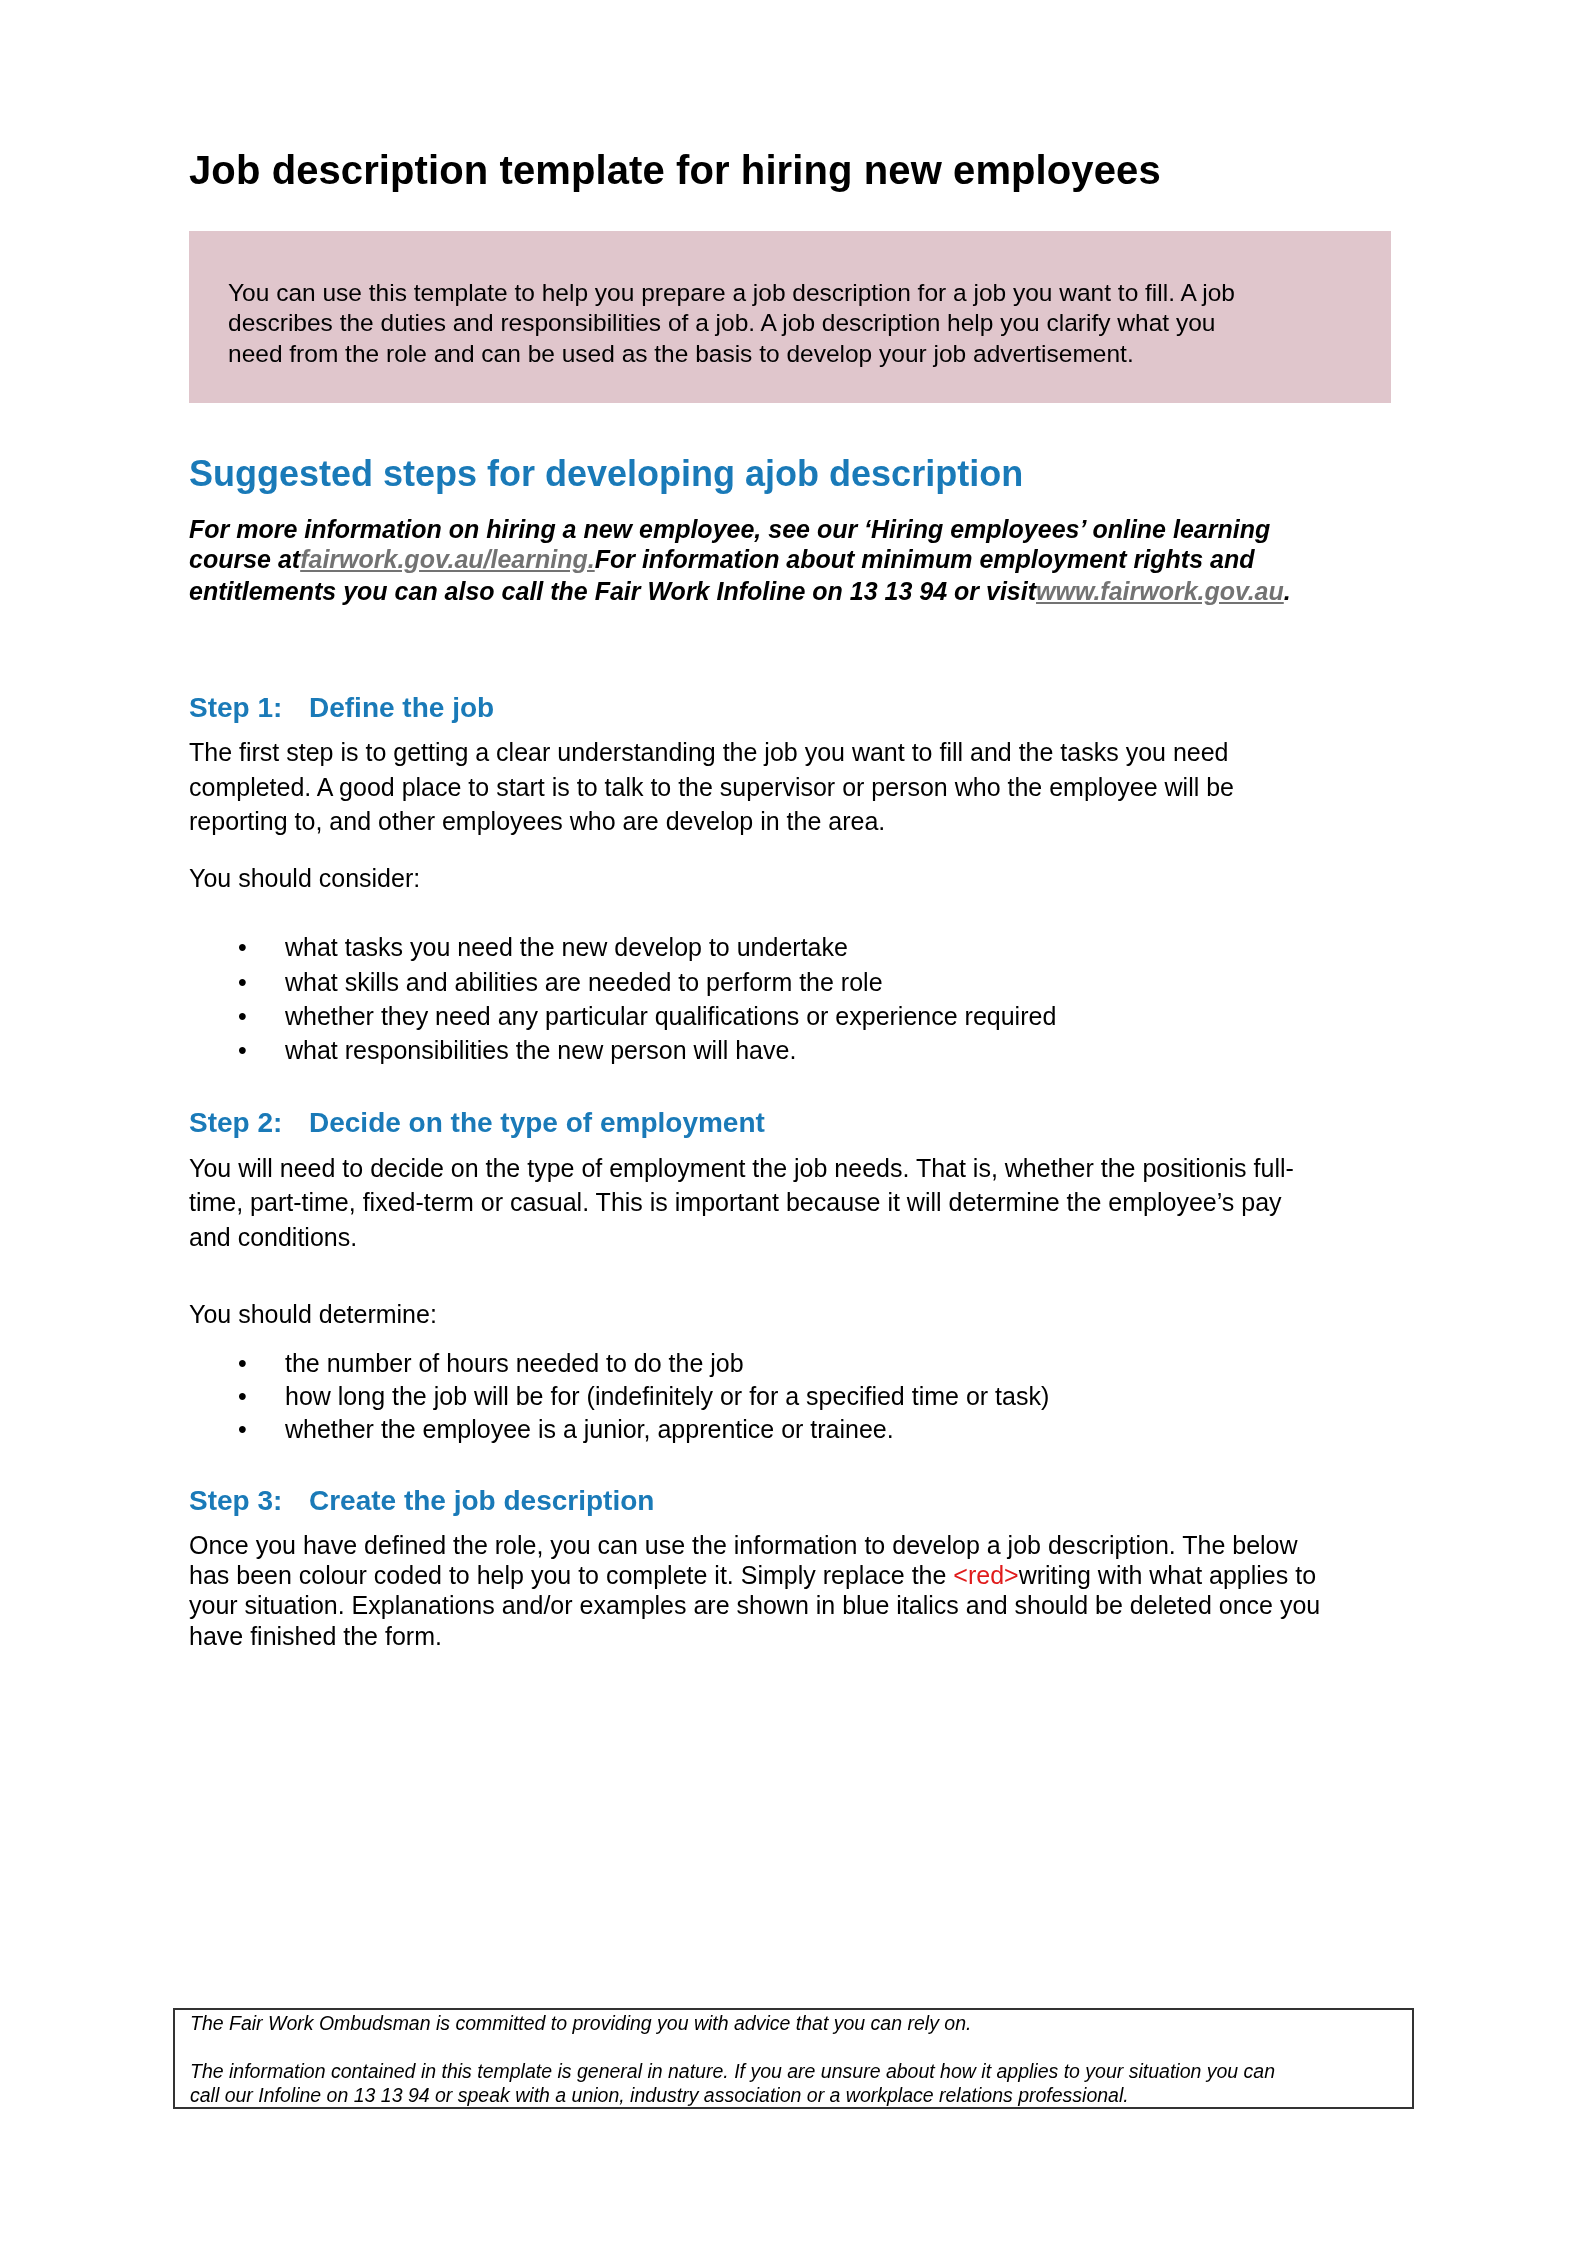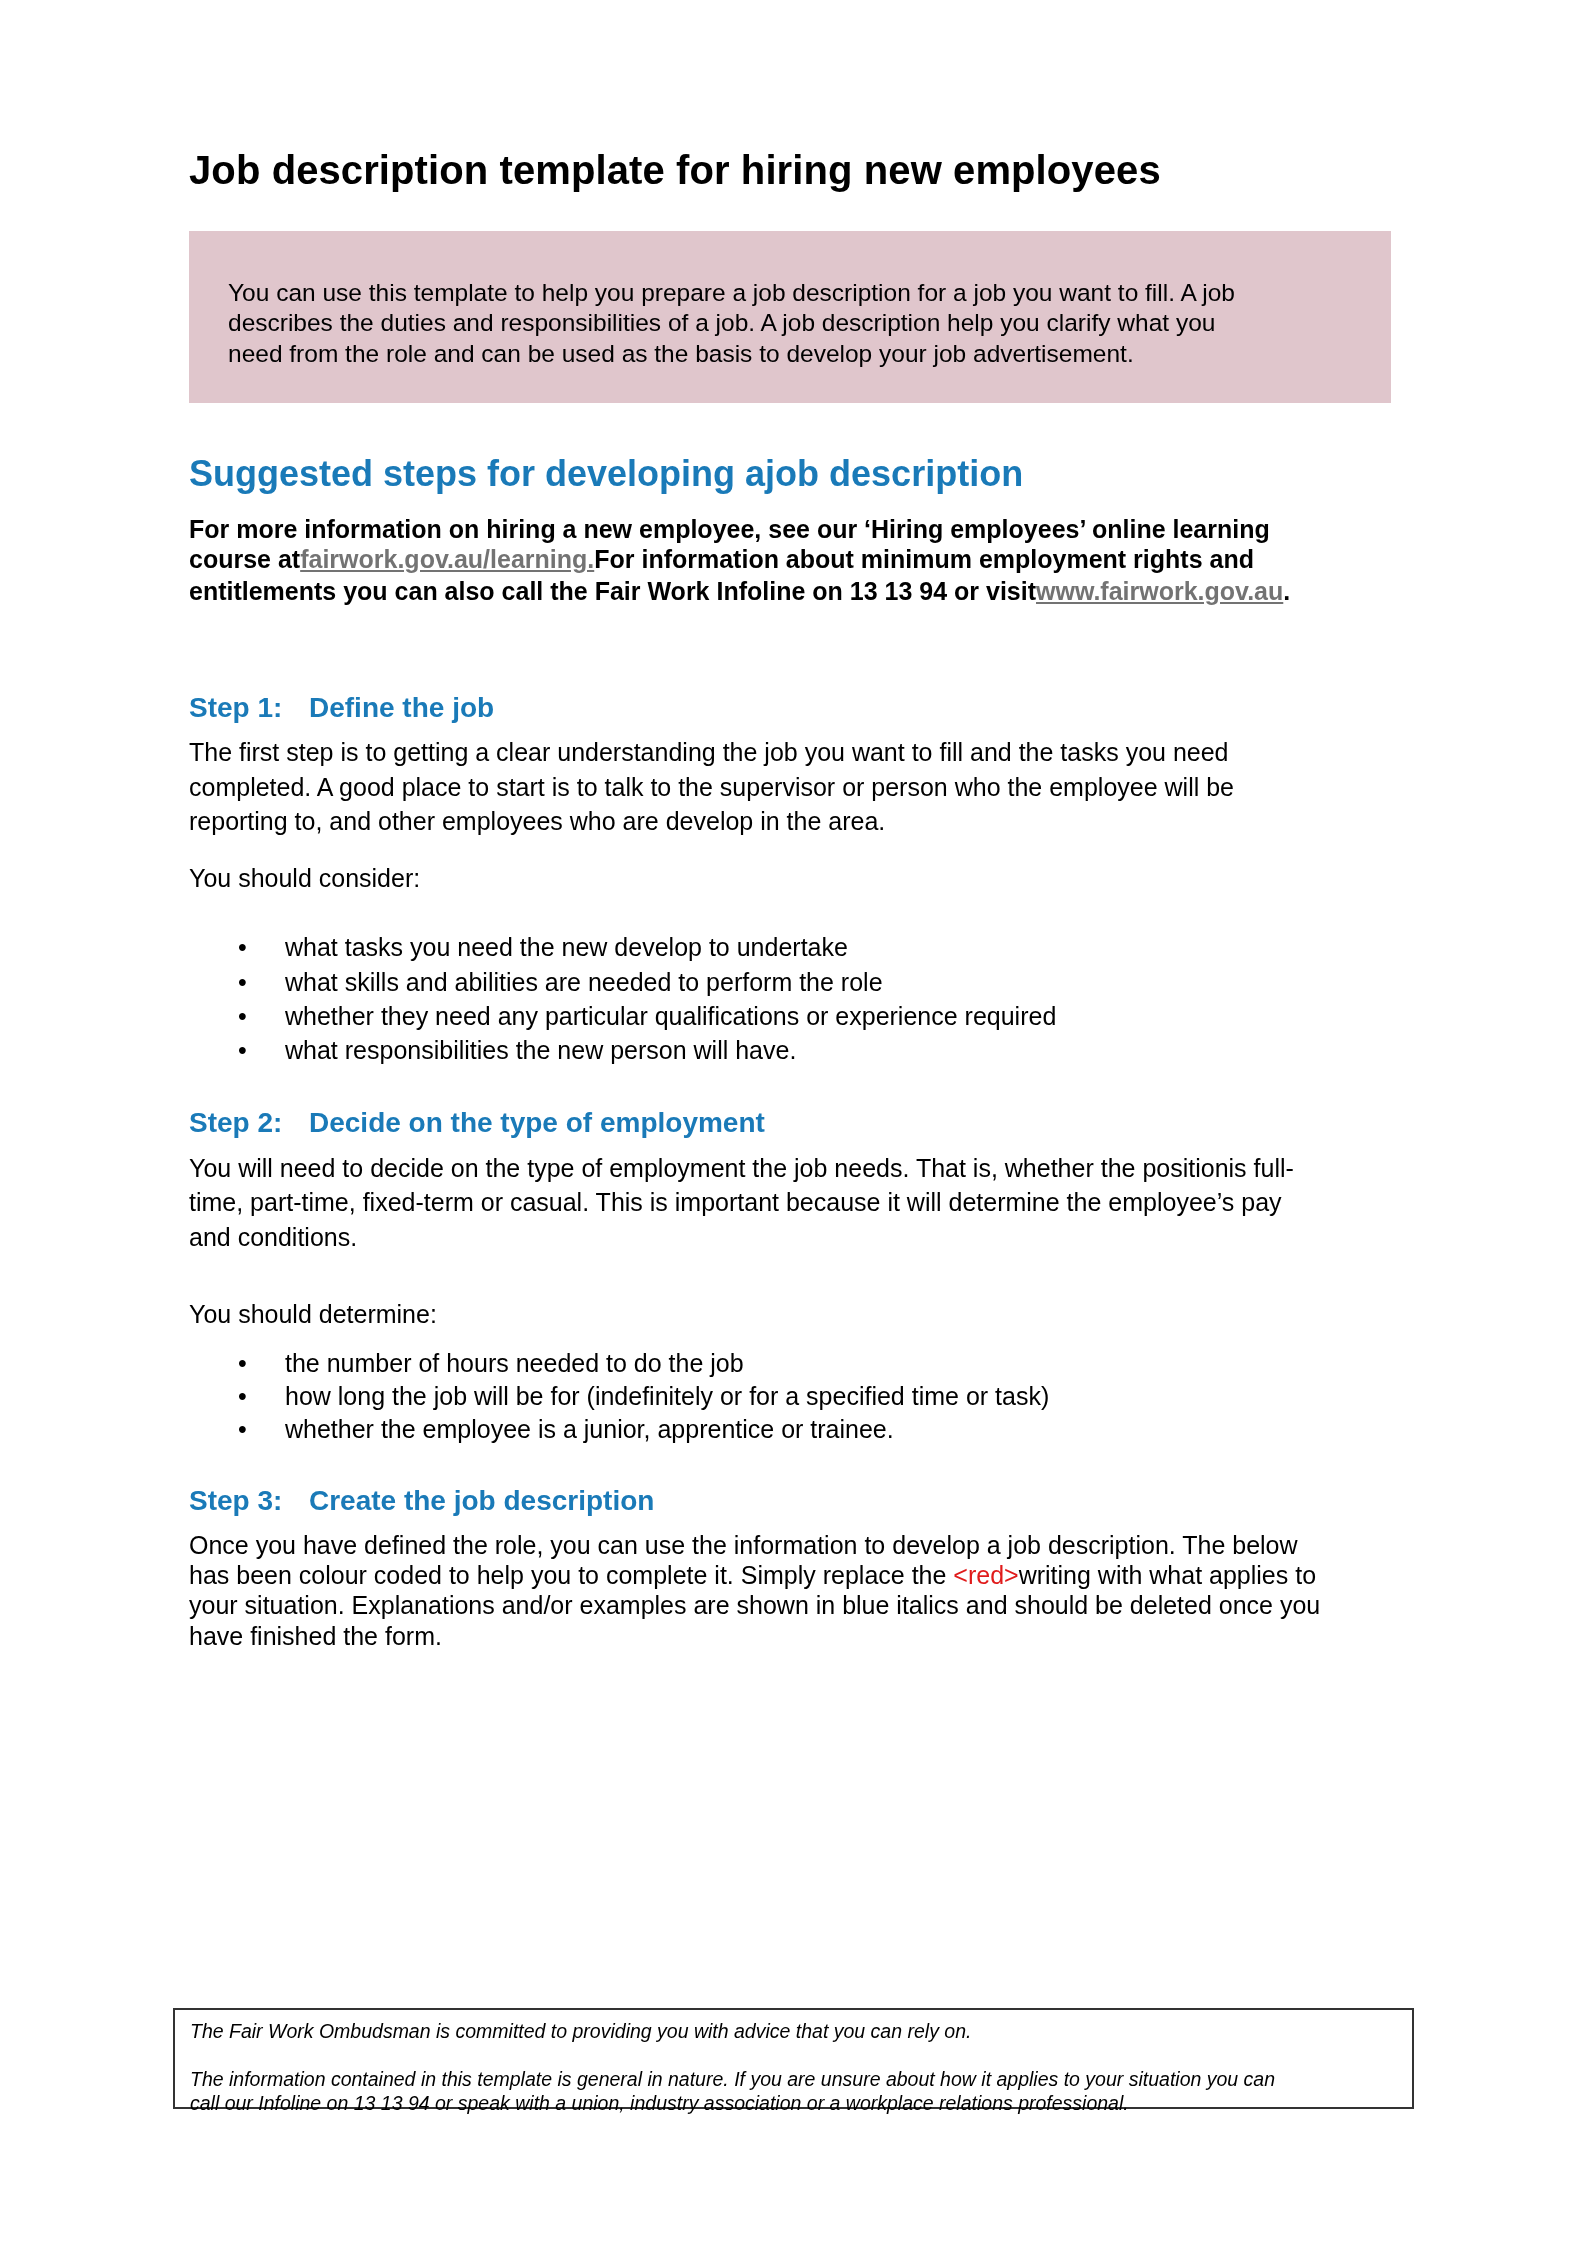--- a/index.html
+++ b/index.html
@@ -3,31 +3,31 @@
 <meta charset="utf-8">
 <style>
   html, body { margin: 0; padding: 0; background: #ffffff; }
   body { width: 1590px; height: 2250px; position: relative; overflow: hidden;
          font-family: "Liberation Sans", sans-serif; color: #000; }
   .abs { position: absolute; white-space: nowrap; }
   .title { left: 189px; top: 148px; font-size: 40px; font-weight: bold; letter-spacing: 0.1px; }
   .banner { position: absolute; left: 189px; top: 231px; width: 1202px; height: 172px; background: #e0c6cc; }
   .banner-line { left: 228px; font-size: 24.5px; }
   .h2 { left: 189px; font-size: 36px; font-weight: bold; color: #1a7ab8; }
-  .bold-line { left: 189px; font-size: 25px; font-weight: bold; }
+  .bold-line { left: 189px; font-size: 25px; font-weight: bold; font-style: italic; }
   .link { color: #737373; text-decoration: underline; }
   .step { left: 189px; font-size: 28px; font-weight: bold; color: #1a7ab8; }
   .step .num { display: inline-block; width: 120px; margin-top: 7px; }
   .body-line { left: 189px; font-size: 25px; }
   .bullet { left: 238px; font-size: 25px; }
   .bullet-text { left: 285px; font-size: 25px; }
   .red { color: #e01b1b; }
   .footer-box { position: absolute; left: 173px; top: 2008px; width: 1241px; height: 101px;
                 border: 2px solid #333; box-sizing: border-box; }
-  .footer-line { left: 190px; font-size: 19.5px; font-style: italic; margin-top: 8px; }
+  .footer-line { left: 190px; font-size: 19.5px; font-style: italic; }
 </style>
 </head>
 <body>
 
 <div>
 
   <div class="abs title">Job description template for hiring new employees</div>
 
   <div class="banner"></div>
   <div class="abs banner-line" style="top:279px">You can use this template to help you prepare a job description for a job you want to fill. A job</div>

